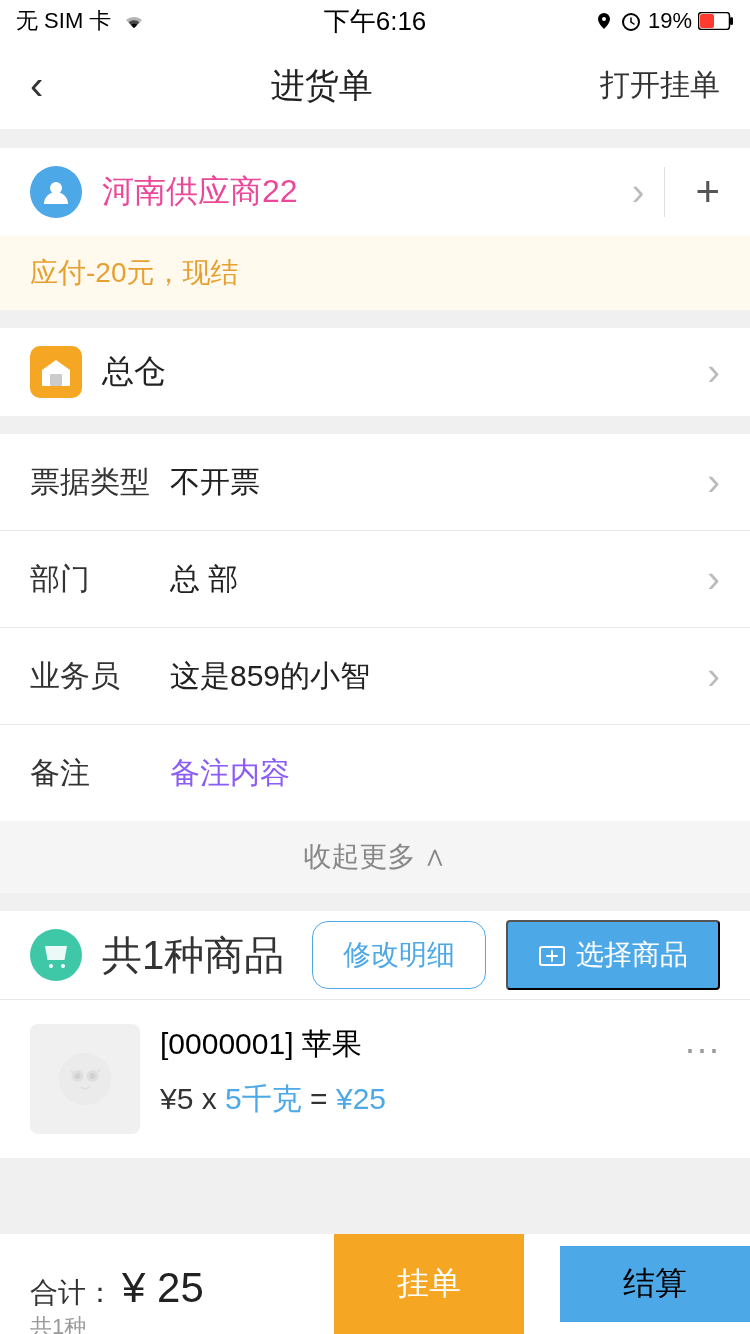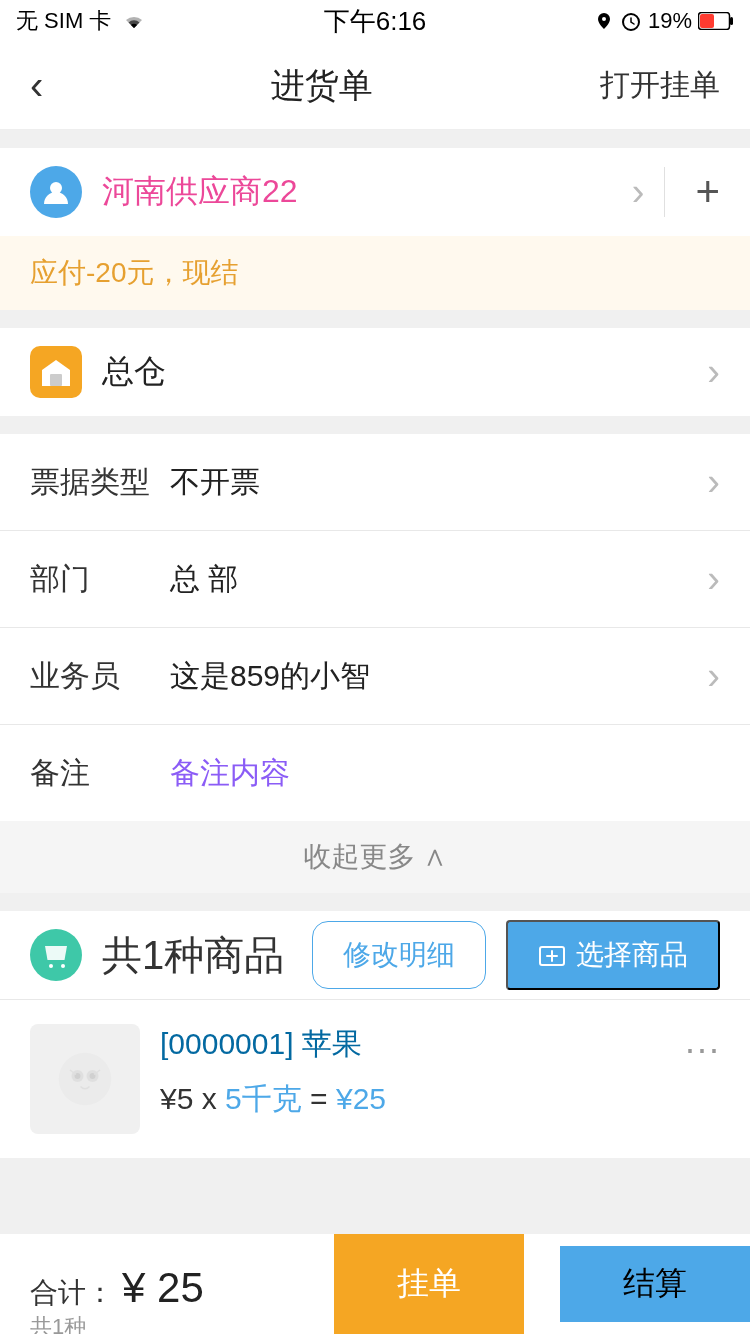--- a/index.html
+++ b/index.html
@@ -265,21 +265,21 @@
     .product-thumb svg {
       width: 60px;
       height: 60px;
       opacity: 0.3;
     }
     .product-info {
       flex: 1;
     }
     .product-name {
       font-size: 30px;
-      color: #0369a1;
+      color: #000000;
       margin-bottom: 14px;
     }
     .product-price {
       font-size: 30px;
       color: #333;
     }
     .product-price .highlight {
       color: #4da8e8;
     }
     .product-more {

